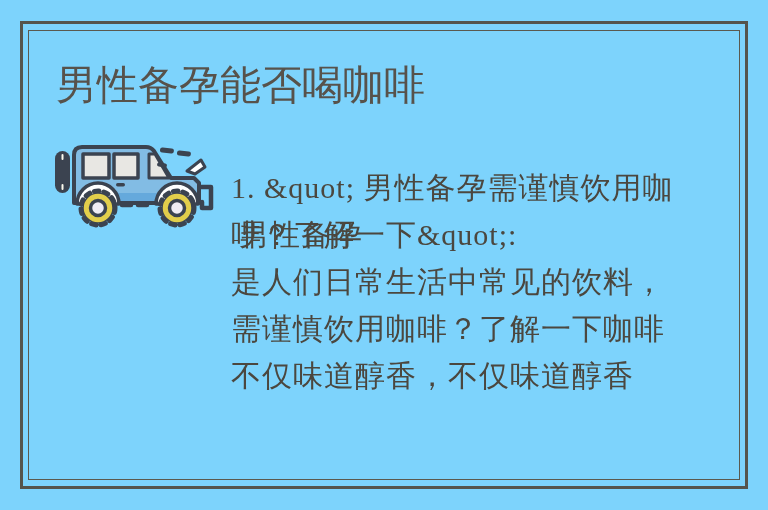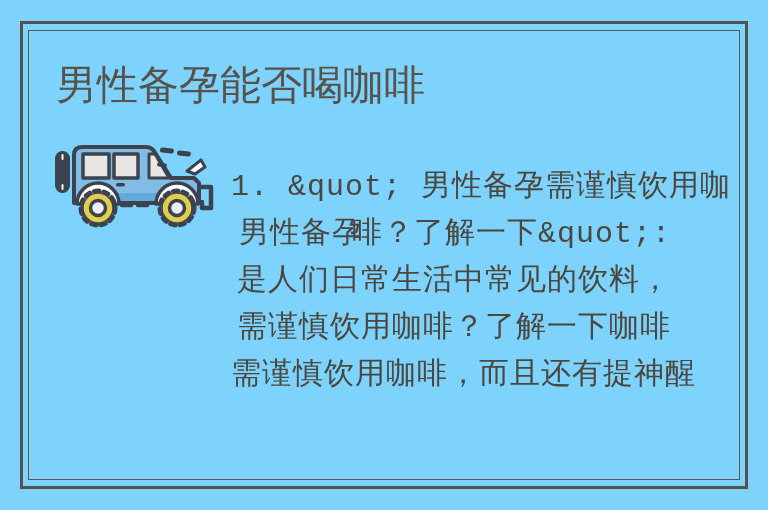--- a/index.html
+++ b/index.html
@@ -50,22 +50,21 @@
     width: 170px; height: 100px;
   }
   .article-text {
     position: absolute;
     left: 231px; top: 164px;
     width: 440px;
     font-size: 30px;
     line-height: 47px;
     letter-spacing: 1px;
     color: #4b473f;
-    font-family: Liberation Mono, monospace;
-    text-align: right;
+    font-family: Liberation Serif, serif;
   }
   .article-line {
     white-space: nowrap;
     height: 47px;
   }
   .overlay-ghost {
     position: absolute;
     left: 8px; top: 47px;
     white-space: nowrap;
     color: #4b473f;
@@ -126,17 +125,17 @@
         </g>
       </g>
     </svg>
   </div>
 
   <div class="article-text">
     <div class="article-line">1. &amp;quot; 男性备孕需谨慎饮用咖</div>
     <div class="article-line">啡？了解一下&amp;quot;:</div>
     <div class="article-line">是人们日常生活中常见的饮料，</div>
     <div class="article-line">需谨慎饮用咖啡？了解一下咖啡</div>
-    <div class="article-line">需谨慎饮用咖啡，而且还有提神醒</div>
+    <div class="article-line">不仅味道醇香，不仅味道醇香</div>
     <span class="overlay-ghost">男性备孕</span>
   </div>
 
 </div>
 
 </body></html>

